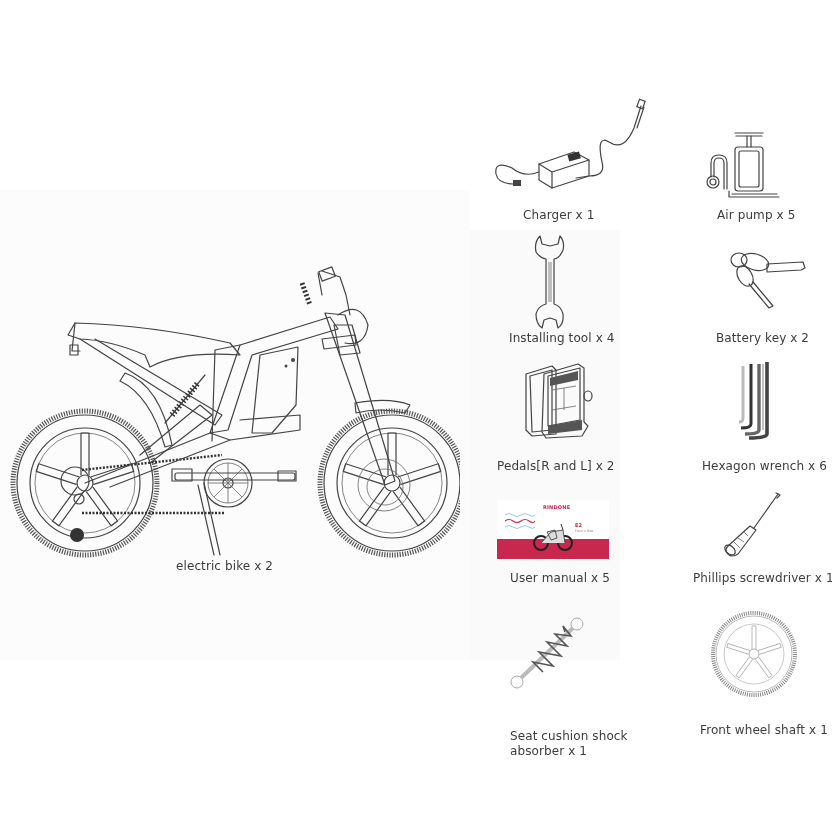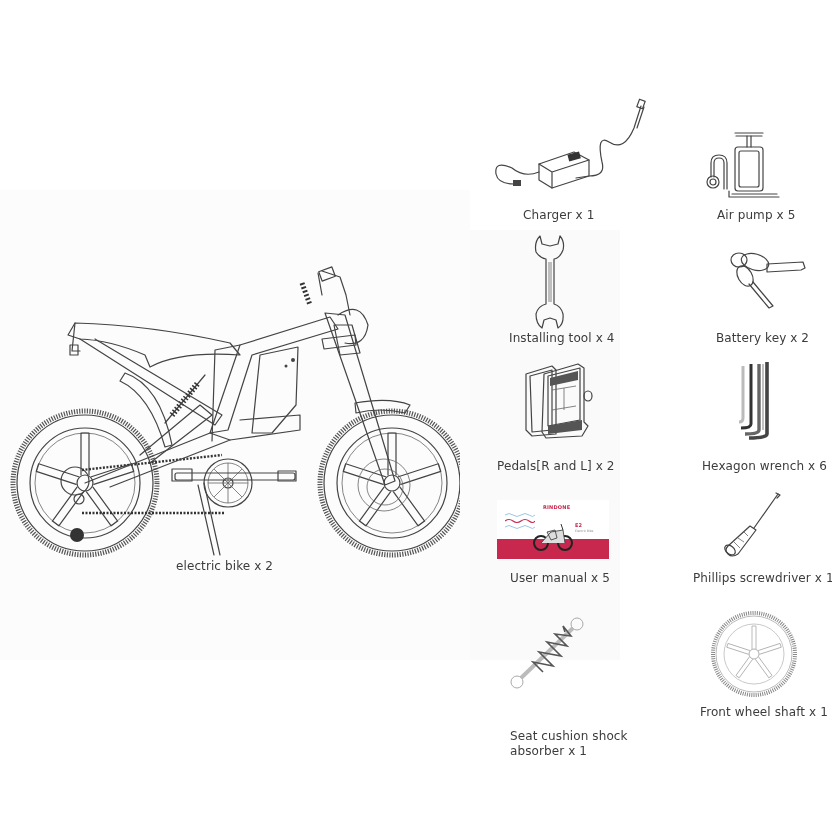--- a/index.html
+++ b/index.html
@@ -263,13 +263,13 @@
         <g transform="rotate(216)">
             <path d="M-2 -5 L-2 -28 L2 -28 L2 -5"></path>
           </g>
         <g transform="rotate(288)">
             <path d="M-2 -5 L-2 -28 L2 -28 L2 -5"></path>
           </g>
       </g>
     </g>
   </svg>
 </div>
-<div class="label" style="left:700px;top:705px;">Front wheel shaft x 1</div>
+<div class="label" style="left:700px;top:723px;">Front wheel shaft x 1</div>
 
 </body></html>

